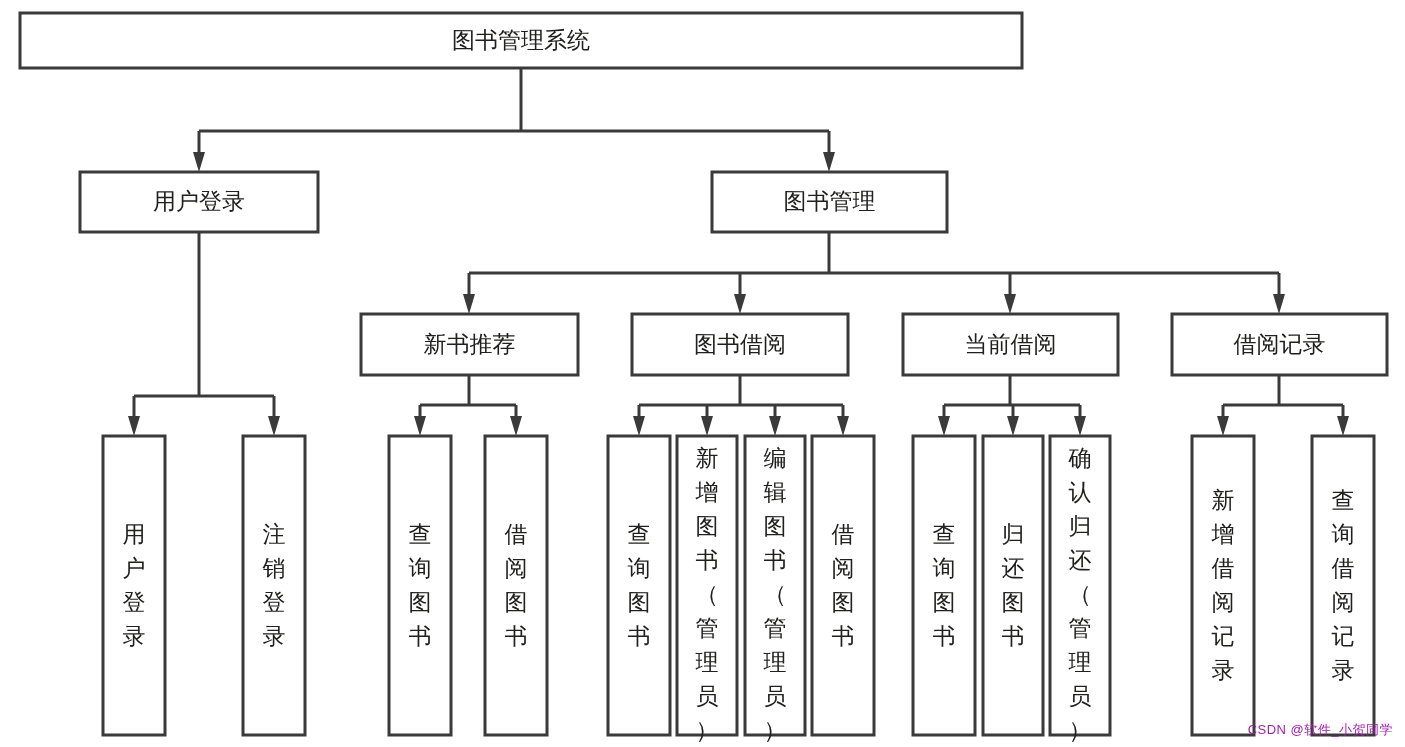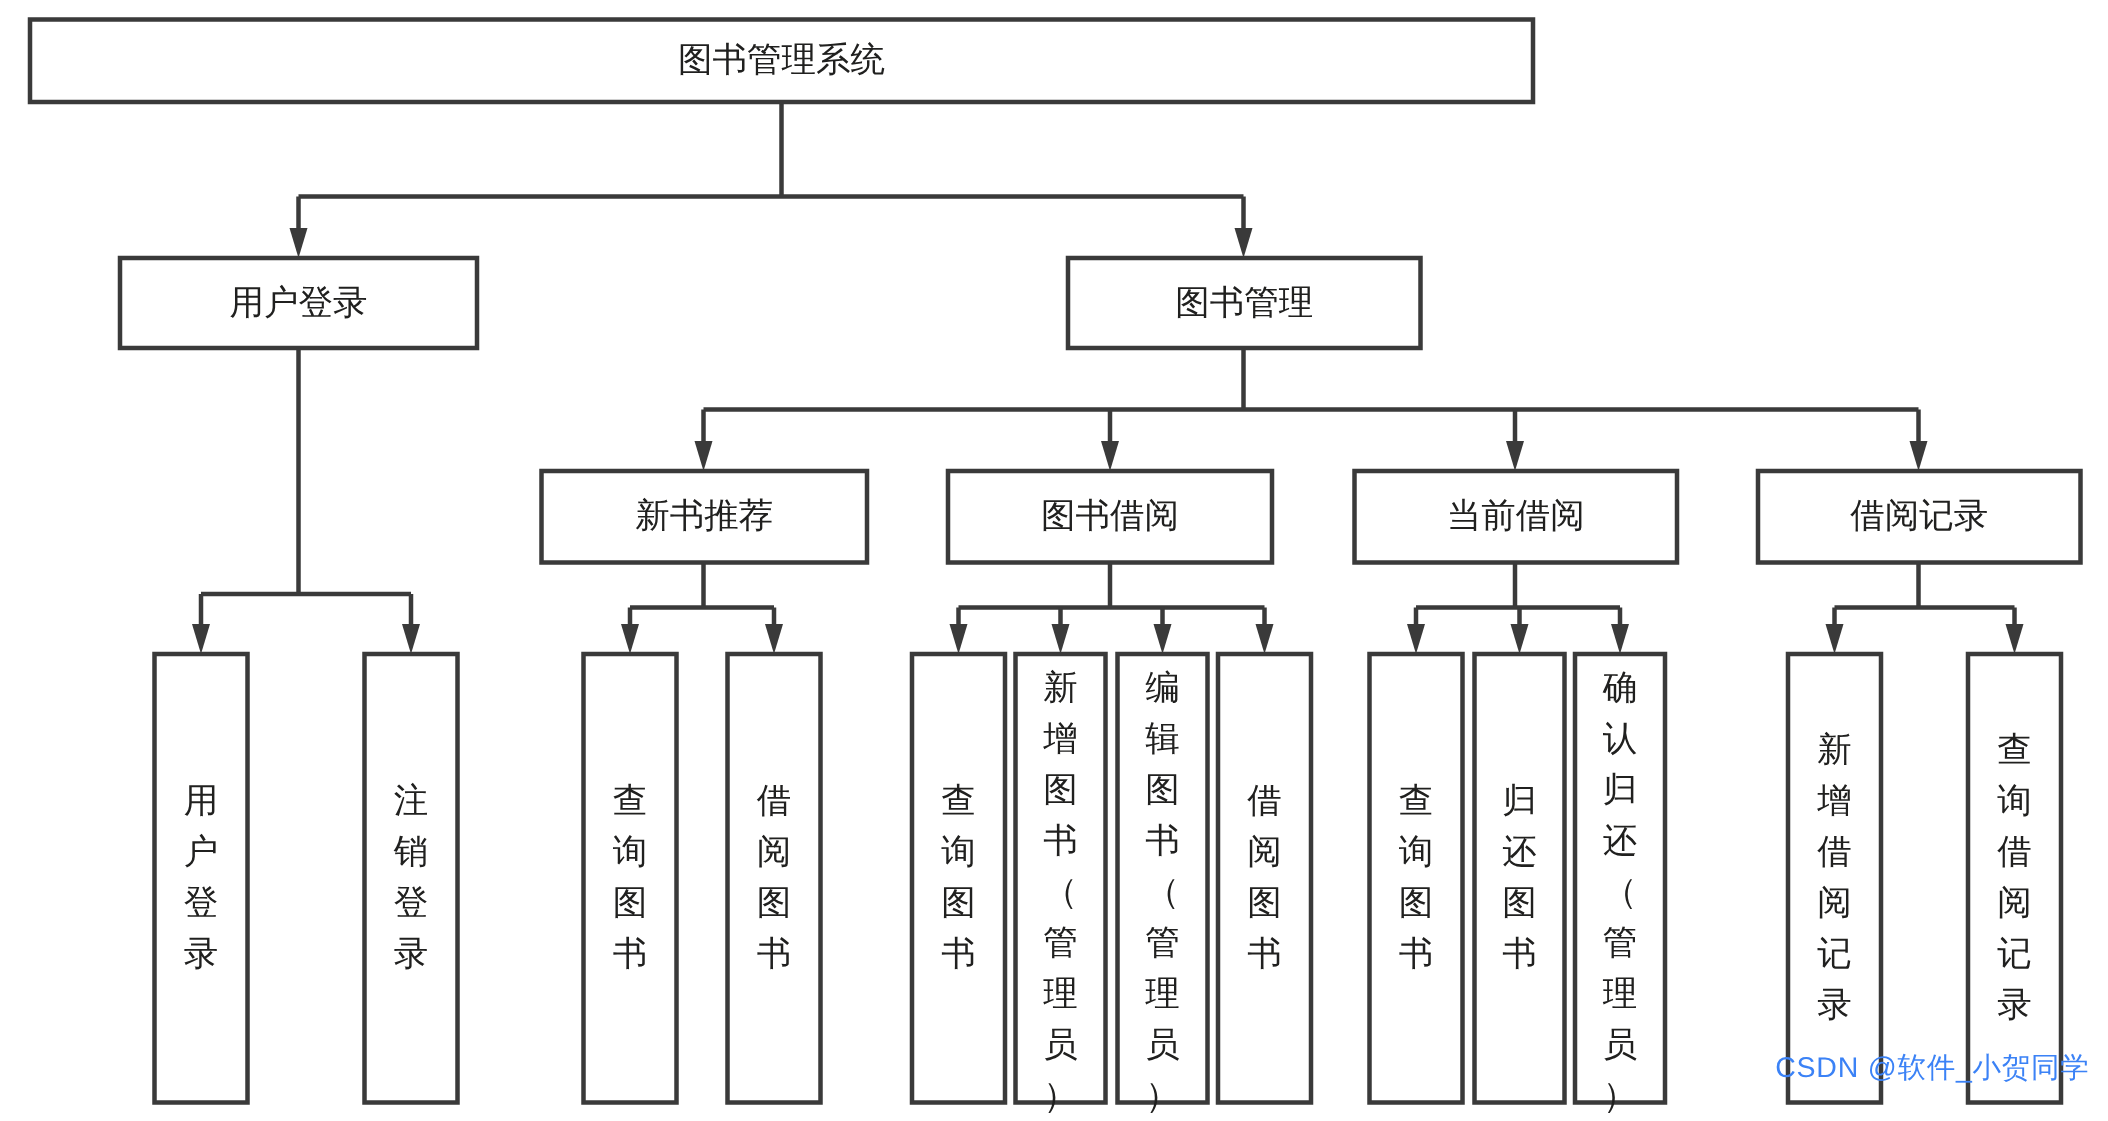--- a/index.html
+++ b/index.html
@@ -52,23 +52,23 @@
   }
   .node-label-vertical {
     fill: #20201f;
     font-family: "Liberation Sans", "DejaVu Sans", sans-serif;
     font-size: 23px;
     text-anchor: middle;
   }
   .watermark-text {
     position: absolute;
     right: 12px;
-    bottom: 22px;
-    color: #3b82f6;
-    font-size: 19px;
+    bottom: 8px;
+    color: #a21caf;
+    font-size: 13px;
     font-family: "Liberation Sans", "DejaVu Sans", sans-serif;
     white-space: nowrap;
     letter-spacing: 0.5px;
     user-select: none;
   }
 </style>
 </head>
 <body>
 
 <div id="diagram-root">

